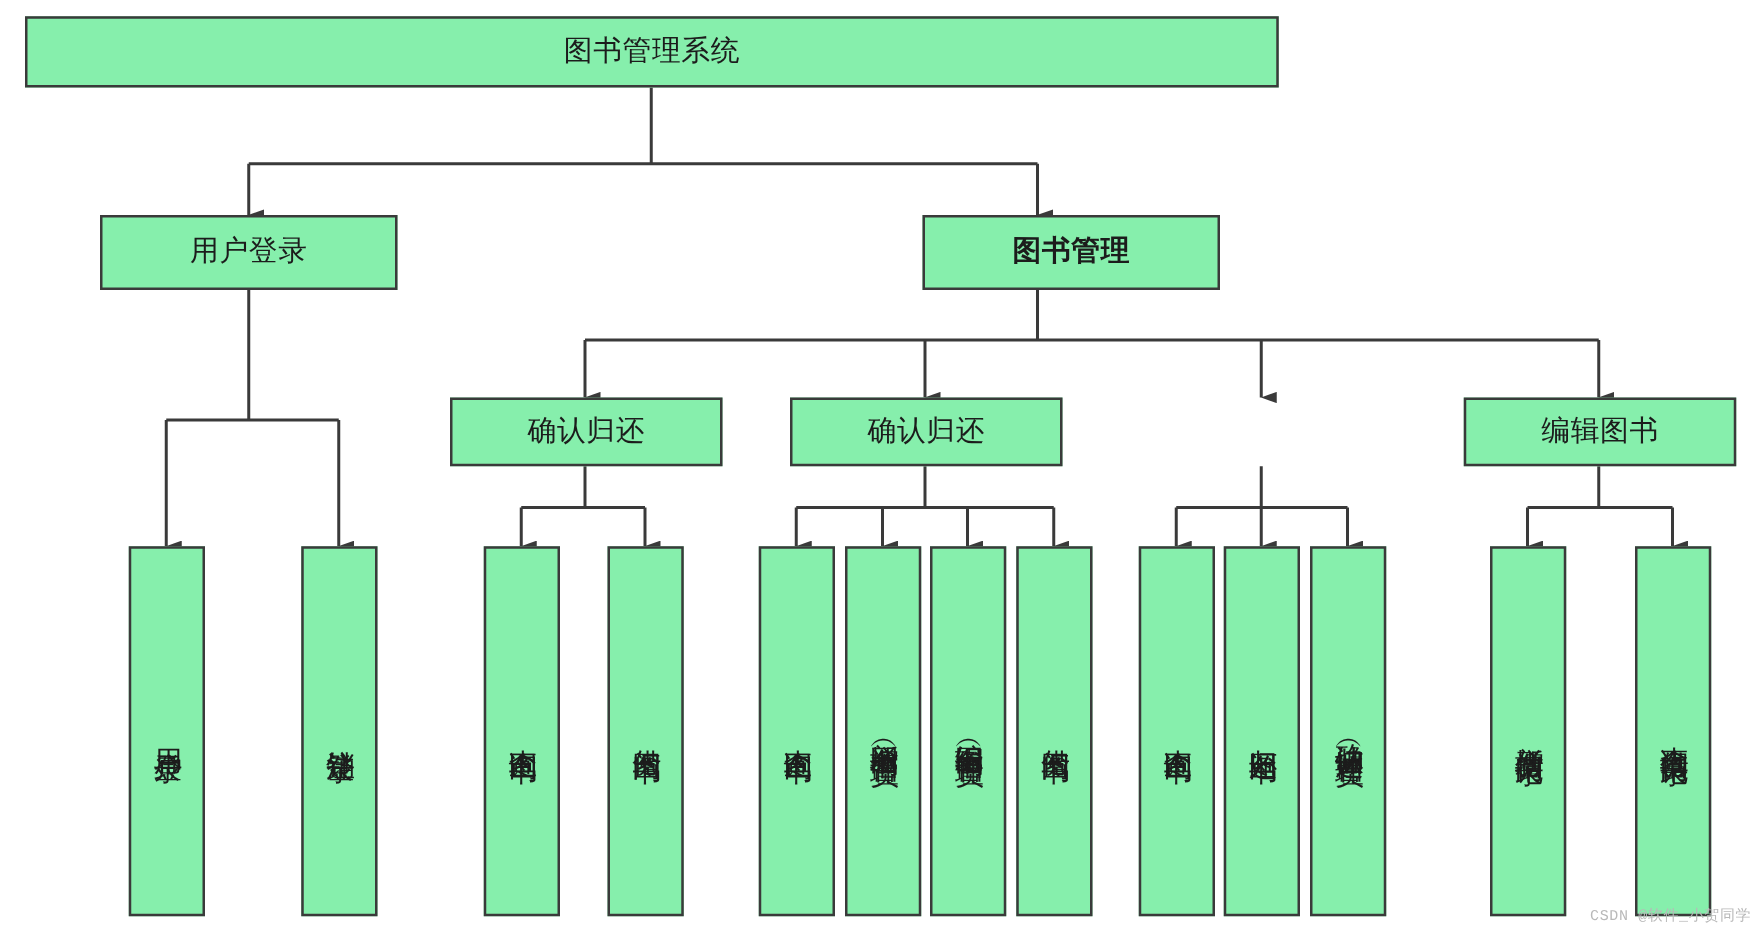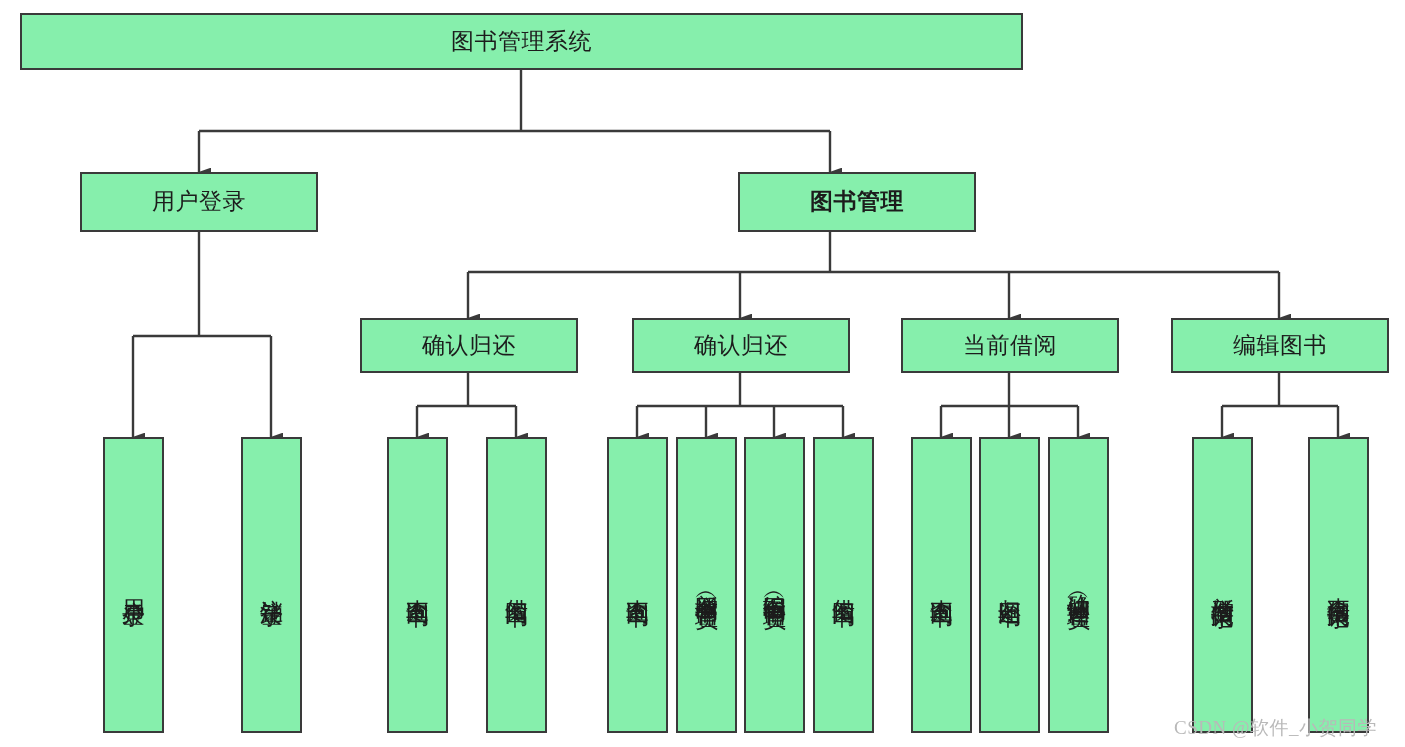--- a/index.html
+++ b/index.html
@@ -50,28 +50,28 @@
     letter-spacing: 2px;
     padding: 6px 0;
   }
   .node.v .vtext {
     writing-mode: vertical-rl;
     text-orientation: upright;
     white-space: nowrap;
   }
   #watermark {
     position: absolute;
-    right: 28px;
+    right: 4px;
     bottom: 6px;
-    font-size: 19px;
+    font-size: 12px;
     color: #b9b9b9;
     letter-spacing: 0.5px;
     z-index: 5;
     white-space: nowrap;
-    font-family: Liberation Serif, serif;
+    font-family: Liberation Mono, monospace;
   }
 </style>
 </head>
 <body>
 
 <div id="diagram-canvas">
 
   <svg id="edge-layer" viewBox="0 0 1405 747" width="1405" height="747" xmlns="http://www.w3.org/2000/svg">
     <defs>
       <marker id="arrowhead" markerWidth="9" markerHeight="13" refX="4.5" refY="12.4" orient="auto" markerUnits="userSpaceOnUse">
@@ -135,23 +135,20 @@
   <div class="node h" style="left:738px; top:172px; width:238px; height:60px;font-weight:bold;">
     <span>图书管理</span>
   </div>
 
   <div class="node h" style="left:360px; top:318px; width:218px; height:55px;">
     <span>确认归还</span>
   </div>
   <div class="node h" style="left:632px; top:318px; width:218px; height:55px;">
     <span>确认归还</span>
   </div>
-  <div class="node h" style="left:901px; top:318px; width:218px; height:55px;">
-    <span>当前借阅</span>
-  </div>
   <div class="node h" style="left:1171px; top:318px; width:218px; height:55px;">
     <span>编辑图书</span>
   </div>
 
   <div class="node v" style="left:103px; top:437px; width:61px; height:296px;">
     <span class="vtext">用户登录</span>
   </div>
   <div class="node v" style="left:241px; top:437px; width:61px; height:296px;">
     <span class="vtext">注销登录</span>
   </div>

